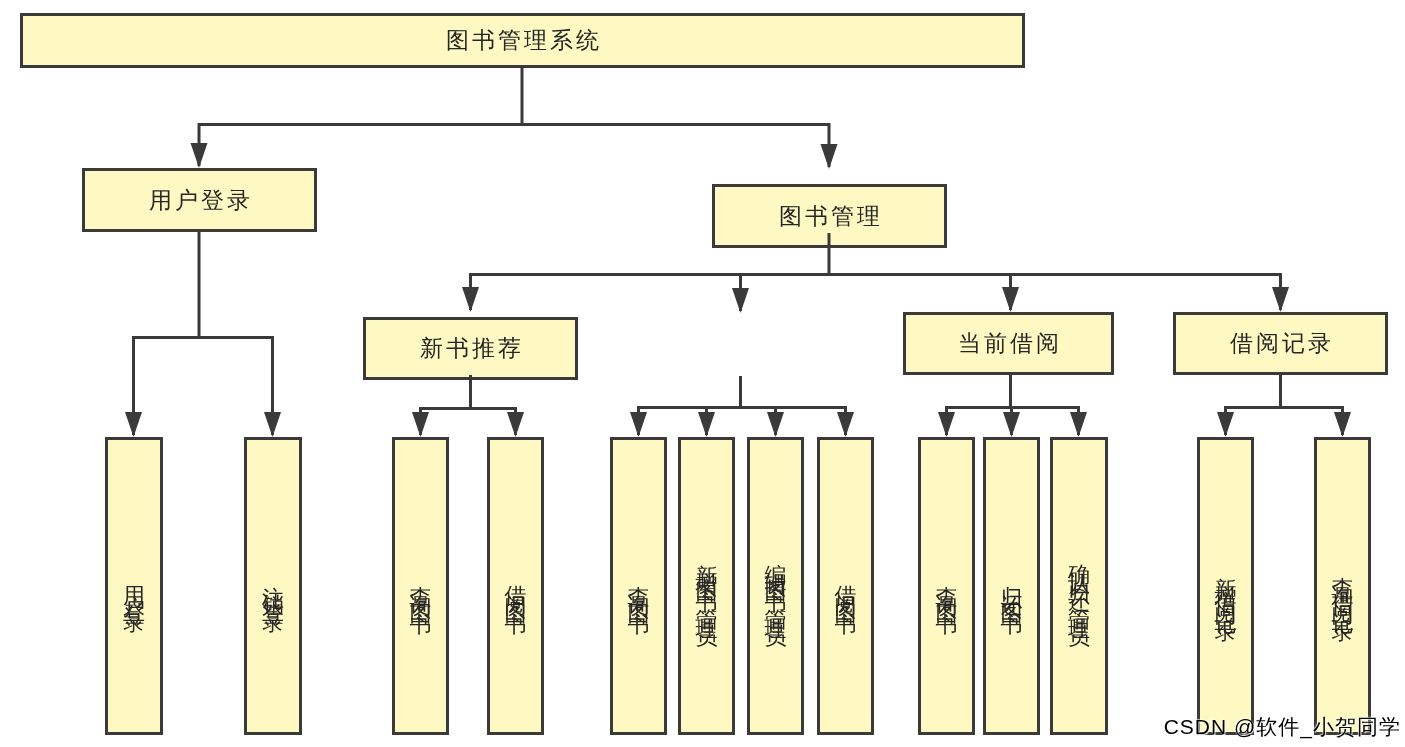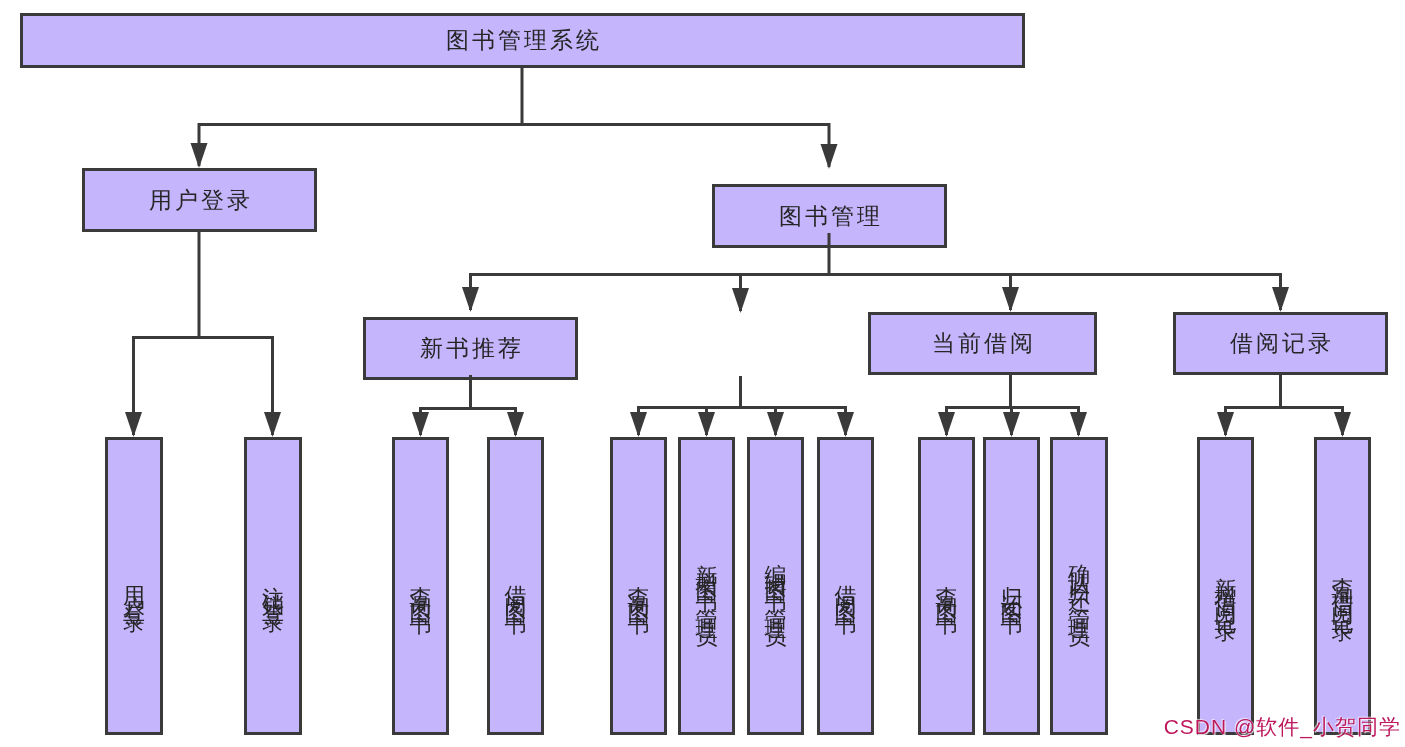--- a/index.html
+++ b/index.html
@@ -6,21 +6,21 @@
   #canvas{
     position:relative;
     width:1405px;height:747px;
     background:#ffffff;
     overflow:hidden;
     font-family:"Liberation Sans","DejaVu Sans",sans-serif;
   }
   .box{
     position:absolute;
     box-sizing:border-box;
-    background:#c4b5fd;
+    background:#fef9c3;
     border:3px solid #3a3a3a;
     display:flex;
     align-items:center;
     justify-content:center;
     color:#262626;
     z-index:2;
   }
   .box.h span{
     font-size:23px;
     letter-spacing:3px;
@@ -42,21 +42,21 @@
     z-index:3;
     pointer-events:none;
   }
   #watermark{
     position:absolute;
     top:713px;
     right:4px;
     z-index:6;
     font-size:21px;
     letter-spacing:1px;
-    color:#be185d;
+    color:#000000;
     text-shadow:1px 1px 1px rgba(255,255,255,.95), -1px -1px 1px rgba(255,255,255,.7);
     white-space:nowrap;
   }
 </style>
 </head>
 <body>
 
 <div id="canvas">
 
   <div class="box h" style="left:20px;top:13px;width:1005px;height:55px">
@@ -66,21 +66,21 @@
   <div class="box h" style="left:82px;top:168px;width:235px;height:64px">
     <span>用户登录</span>
   </div>
   <div class="box h" style="left:712px;top:184px;width:235px;height:64px">
     <span>图书管理</span>
   </div>
 
   <div class="box h" style="left:363px;top:317px;width:215px;height:63px">
     <span>新书推荐</span>
   </div>
-  <div class="box h" style="left:868px;top:312px;width:229px;height:63px">
+  <div class="box h" style="left:903px;top:312px;width:211px;height:63px">
     <span>当前借阅</span>
   </div>
   <div class="box h" style="left:1173px;top:312px;width:215px;height:63px">
     <span>借阅记录</span>
   </div>
 
   <div class="box v" style="left:105px;top:437px;width:58px;height:298px">
     <span>用户登录</span>
   </div>
   <div class="box v" style="left:244px;top:437px;width:58px;height:298px">

